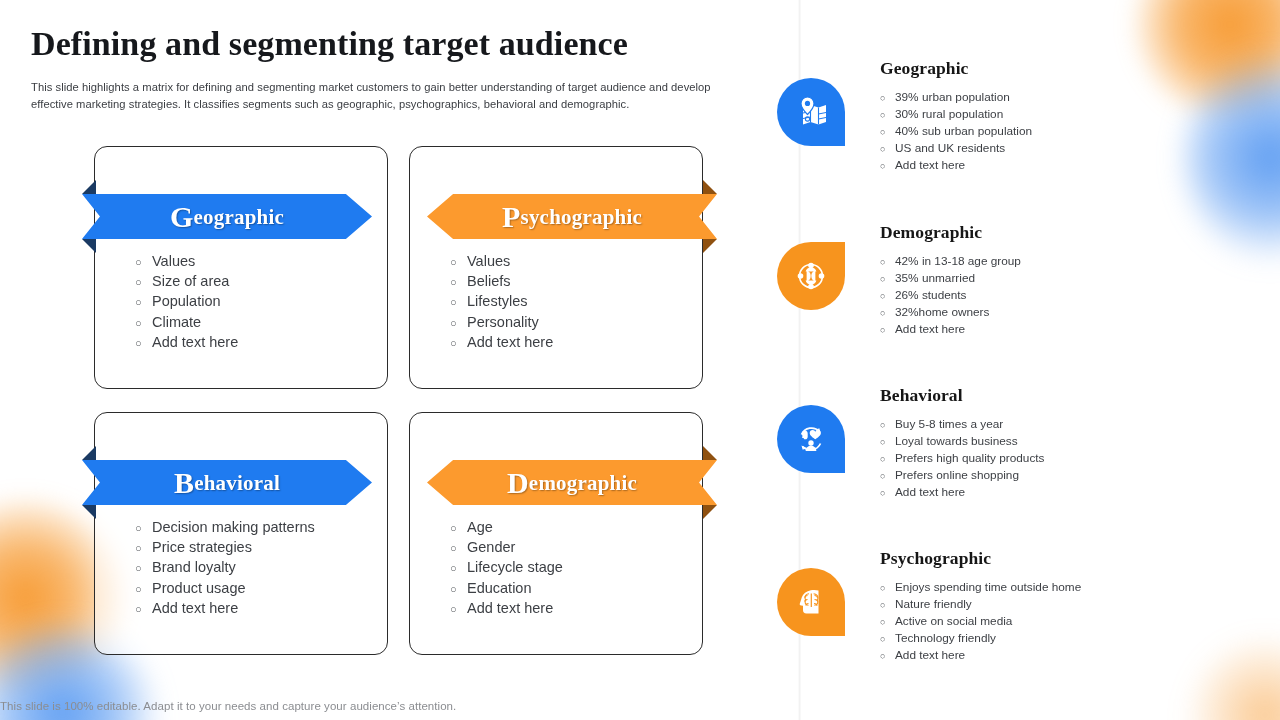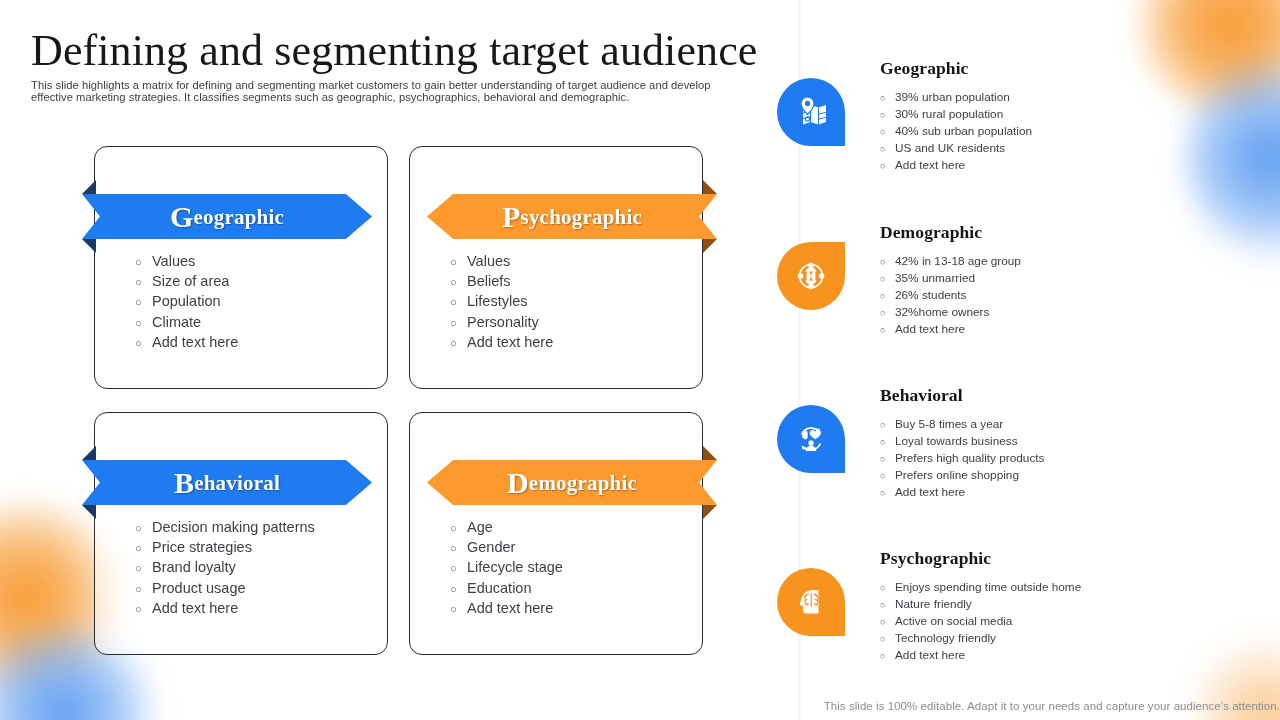--- a/index.html
+++ b/index.html
@@ -68,33 +68,33 @@
     height: 720px;
     background: linear-gradient(to right, rgba(0,0,0,0) 0%, rgba(0,0,0,0.055) 45%, rgba(0,0,0,0.015) 100%);
   }
 
   
   .page-title {
     position: absolute;
     left: 31px;
     top: 25px;
     font-family: "Liberation Serif", serif;
-    font-size: 44px;
-    font-weight: 400;
+    font-size: 34px;
+    font-weight: 700;
     color: #16181c;
     letter-spacing: 0.1px;
     white-space: nowrap;
   }
   .page-subtitle {
     position: absolute;
     left: 31px;
     top: 79px;
     width: 720px;
     font-size: 11.2px;
-    line-height: 12px;
+    line-height: 17px;
     color: #3a3d42;
     letter-spacing: 0.05px;
   }
 
   
   .card {
     position: absolute;
     width: 294px;
     height: 243px;
     border: 1.2px solid #2b2b2b;
@@ -266,25 +266,24 @@
     color: #55585d;
     line-height: 16px;
   }
 
   
   .footer-note {
     position: absolute;
     left: 0;
     right: 0;
     top: 700px;
-    text-align: right;
+    text-align: left;
     font-size: 11.5px;
     color: #8b8d91;
     letter-spacing: 0.05px;
-    padding-left: 12px;
   }
 </style>
 </head>
 <body>
 
 <div class="bg-layer">
   <div class="blob blob-orange-tr"></div>
   <div class="blob blob-blue-tr"></div>
   <div class="blob blob-orange-l"></div>
   <div class="blob blob-blue-bl"></div>

